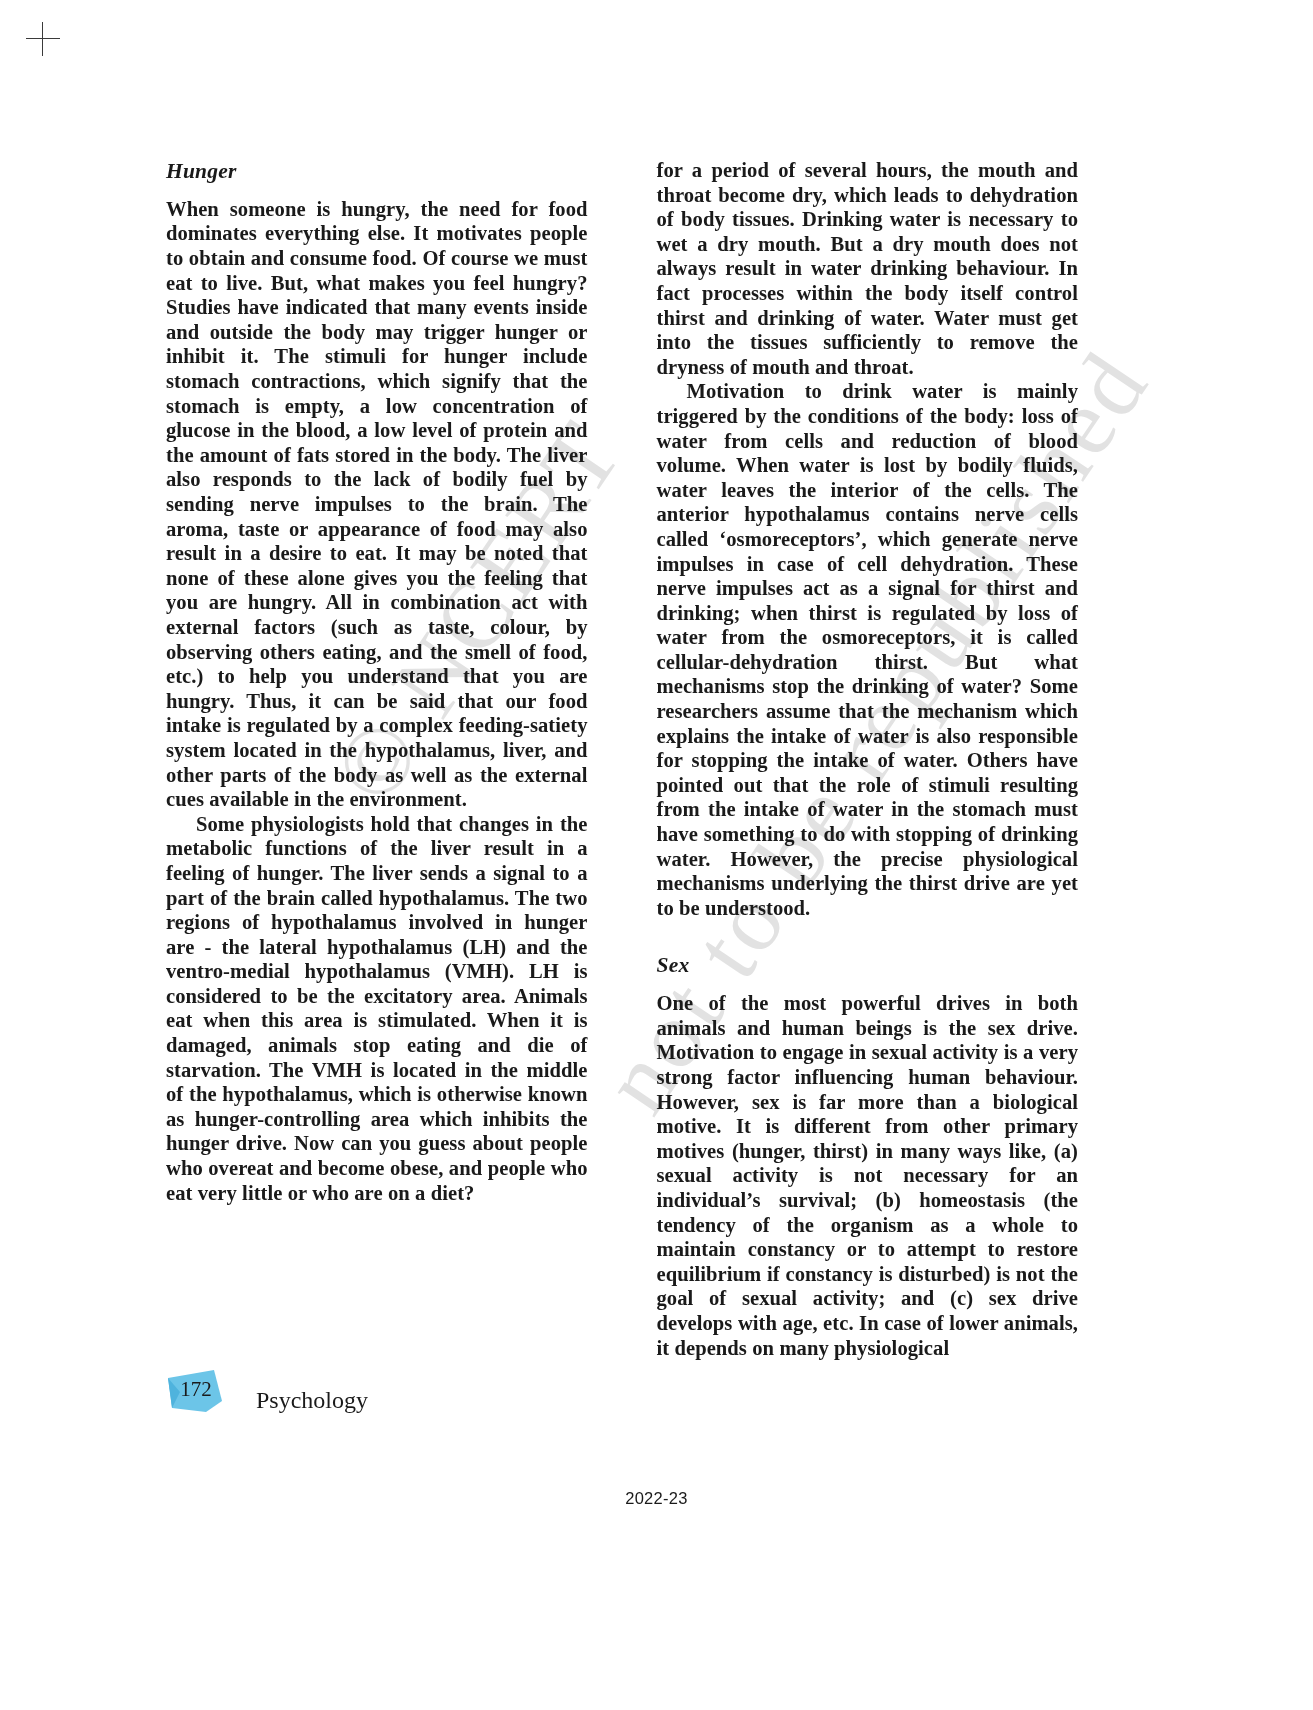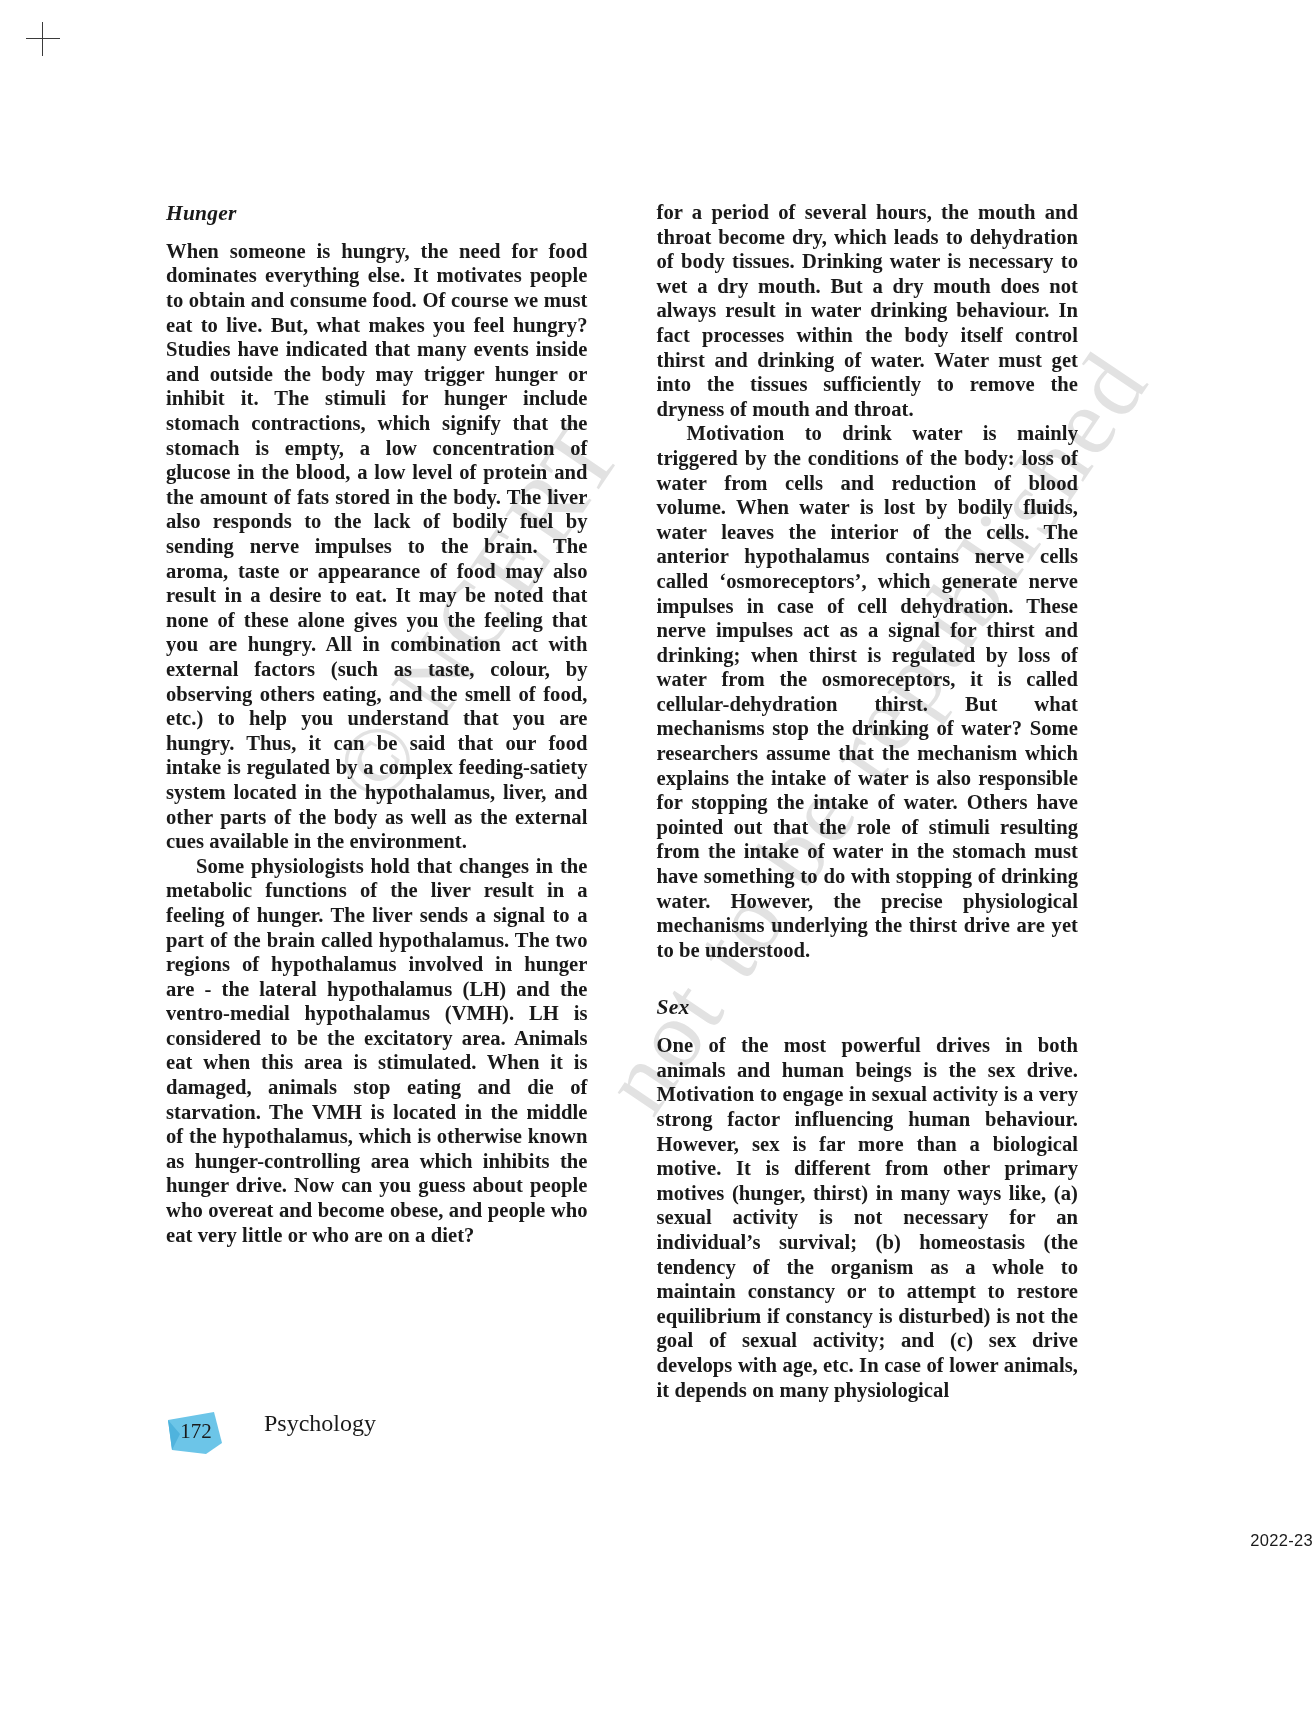--- a/index.html
+++ b/index.html
@@ -73,21 +73,20 @@
     transform-origin: left top;
   }
 
   .page-content {
     position: absolute;
     left: 0;
     top: 0;
     width: 1313px;
     height: 1455px;
     z-index: 2;
-    margin-top: 42px;
   }
 
   .columns {
     position: absolute;
     left: 166px;
     top: 158px;
     width: 912px;
     display: flex;
     gap: 69px;
   }
@@ -119,22 +118,22 @@
   p.body.indent {
     text-indent: 30px;
   }
 
   
   .footer {
     position: absolute;
     left: 166px;
     top: 1368px;
     display: flex;
-    align-items: flex-start;
-    gap: 18px;
+    align-items: flex-end;
+    gap: 10px;
     z-index: 3;
   }
   .page-badge {
     position: relative;
     width: 58px;
     height: 46px;
     display: flex;
     align-items: center;
     justify-content: center;
   }
@@ -155,21 +154,21 @@
     font-size: 24px;
     color: #1a1a1a;
     padding-left: 22px;
   }
 
   .bottom-note {
     position: absolute;
     left: 0;
     top: 1489px;
     width: 1313px;
-    text-align: right;
+    text-align: center;
     font-size: 16.5px;
     font-family: "Liberation Sans", sans-serif;
     color: #1a1a1a;
     letter-spacing: 0.3px;
     z-index: 3;
   }
 </style>
 </head>
 <body>
 

